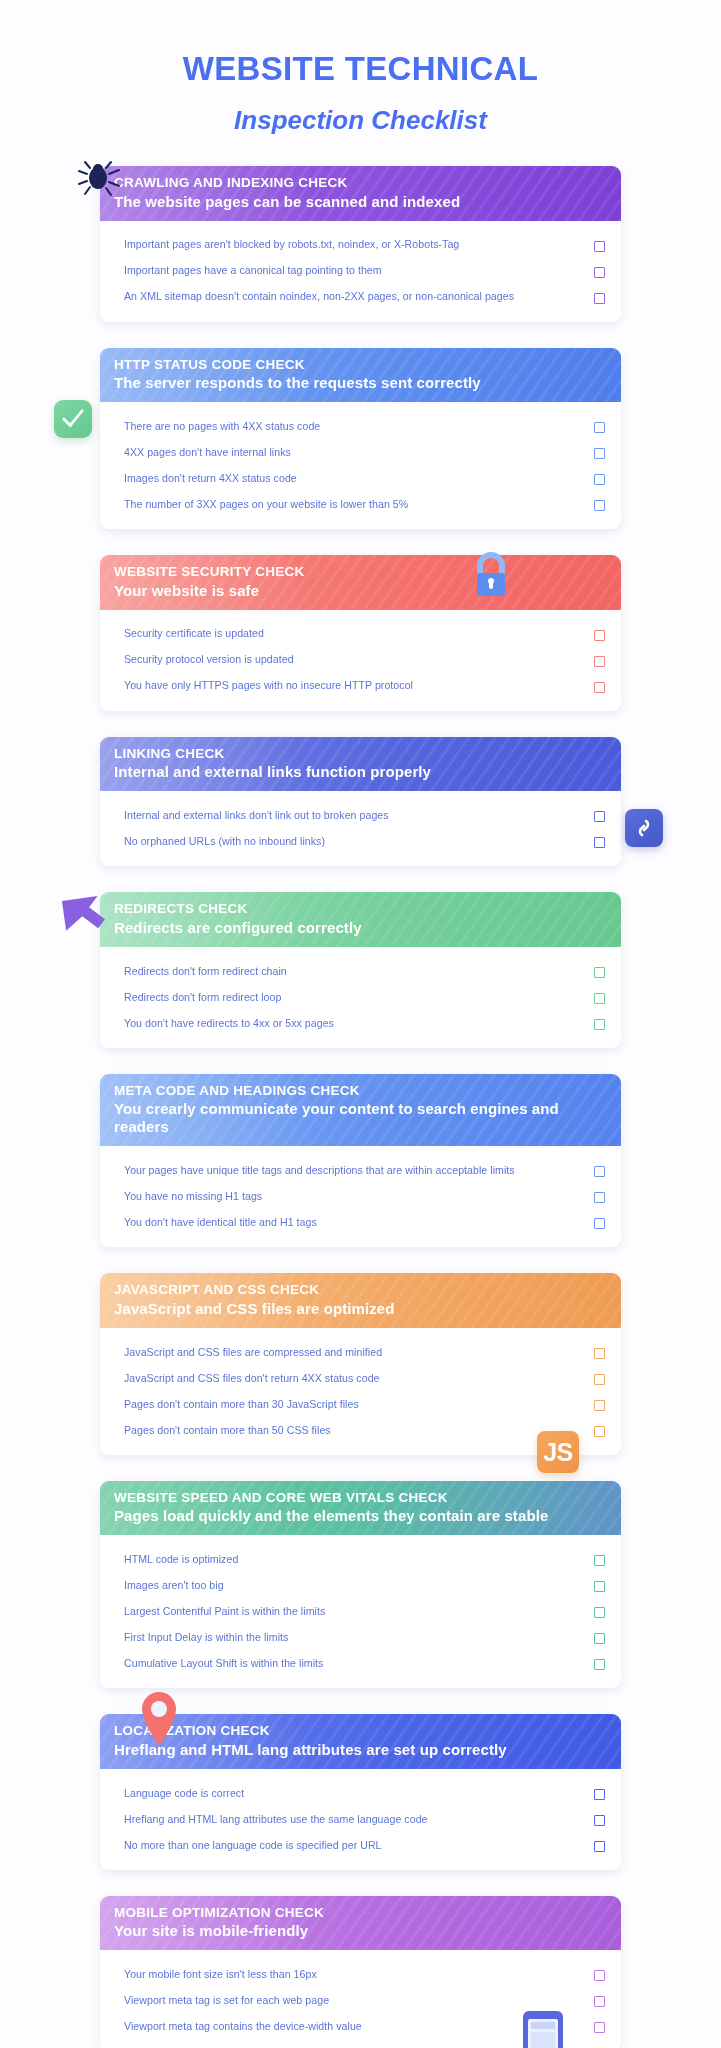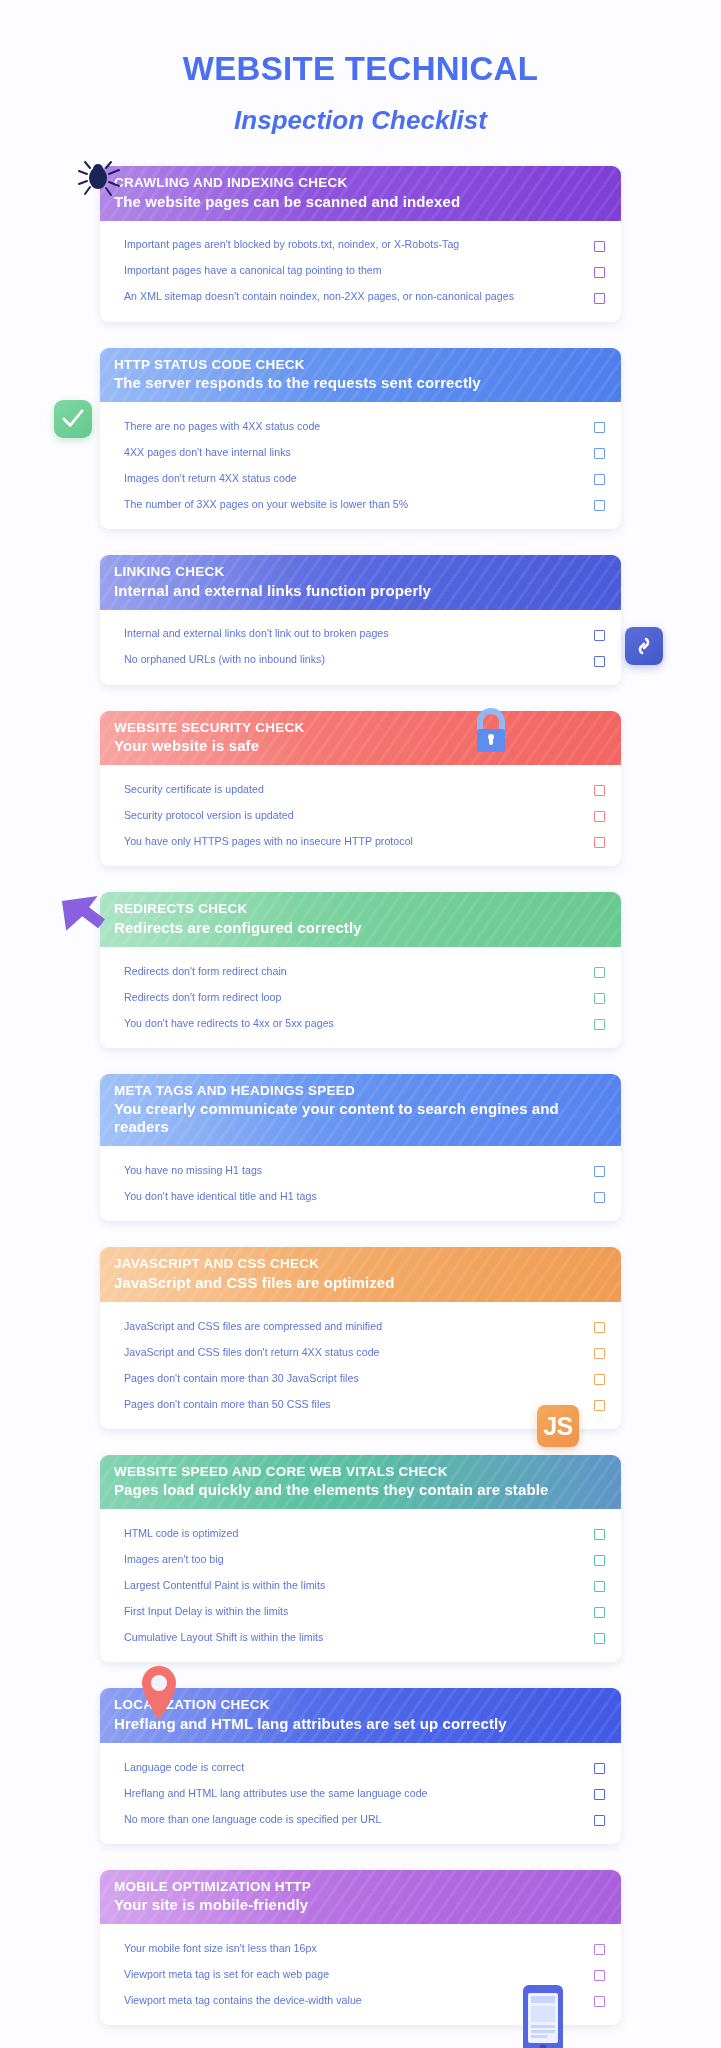--- a/index.html
+++ b/index.html
@@ -268,44 +268,20 @@
             <span class="checkbox cb-blue"></span>
           </div>
           <div class="item">
             <span class="item-label">The number of 3XX pages on your website is lower than 5%</span>
             <span class="checkbox cb-blue"></span>
           </div>
         </div>
       </div>
     </div>
     <div class="section">
-      <div class="deco deco-link">
-        <svg viewBox="0 0 20 22" width="20" height="22">
-          <path d="M12 4 a4 4 0 0 1 0 7 l-2 2" stroke="#fff" stroke-width="2.6" fill="none" stroke-linecap="round"></path>
-          <path d="M8 18 a4 4 0 0 1 0-7 l2-2" stroke="#fff" stroke-width="2.6" fill="none" stroke-linecap="round"></path>
-        </svg>
-      </div>
-      <div class="card">
-        <div class="band t-indigo">
-          <div class="band-title">LINKING CHECK</div>
-          <div class="band-sub">Internal and external links function properly</div>
-        </div>
-        <div class="items">
-          <div class="item">
-            <span class="item-label">Internal and external links don't link out to broken pages</span>
-            <span class="checkbox cb-indigo"></span>
-          </div>
-          <div class="item">
-            <span class="item-label">No orphaned URLs (with no inbound links)</span>
-            <span class="checkbox cb-indigo"></span>
-          </div>
-        </div>
-      </div>
-    </div>
-    <div class="section">
       <div class="deco deco-lock"><svg viewBox="0 0 44 50" width="44" height="50">
           <path d="M11 26 V17 a11 11 0 0 1 22 0 V26" stroke="#8fb8f5" stroke-width="6" fill="none"></path>
           <rect x="8" y="24" width="28" height="23" rx="3" fill="#5d8def"></rect>
           <rect x="20" y="31" width="4" height="9" rx="2" fill="#ffffff"></rect>
           <circle cx="22" cy="32" r="3" fill="#ffffff"></circle>
         </svg></div>
       <div class="card">
         <div class="band t-red">
           <div class="band-title">WEBSITE SECURITY CHECK</div>
           <div class="band-sub">Your website is safe</div>
@@ -320,20 +296,44 @@
             <span class="checkbox cb-red"></span>
           </div>
           <div class="item">
             <span class="item-label">You have only HTTPS pages with no insecure HTTP protocol</span>
             <span class="checkbox cb-red"></span>
           </div>
         </div>
       </div>
     </div>
     <div class="section">
+      <div class="deco deco-link">
+        <svg viewBox="0 0 20 22" width="20" height="22">
+          <path d="M12 4 a4 4 0 0 1 0 7 l-2 2" stroke="#fff" stroke-width="2.6" fill="none" stroke-linecap="round"></path>
+          <path d="M8 18 a4 4 0 0 1 0-7 l2-2" stroke="#fff" stroke-width="2.6" fill="none" stroke-linecap="round"></path>
+        </svg>
+      </div>
+      <div class="card">
+        <div class="band t-indigo">
+          <div class="band-title">LINKING CHECK</div>
+          <div class="band-sub">Internal and external links function properly</div>
+        </div>
+        <div class="items">
+          <div class="item">
+            <span class="item-label">Internal and external links don't link out to broken pages</span>
+            <span class="checkbox cb-indigo"></span>
+          </div>
+          <div class="item">
+            <span class="item-label">No orphaned URLs (with no inbound links)</span>
+            <span class="checkbox cb-indigo"></span>
+          </div>
+        </div>
+      </div>
+    </div>
+    <div class="section">
       <div class="deco deco-arrow"><svg viewBox="0 0 58 52" width="58" height="52">
           <path d="M4 40 L4 10 L40 10 L30 20 L44 34 L36 42 L22 28 Z" fill="#8a5fe0" transform="rotate(-8 24 26)"></path>
         </svg></div>
       <div class="card">
         <div class="band t-green">
           <div class="band-title">REDIRECTS CHECK</div>
           <div class="band-sub">Redirects are configured correctly</div>
         </div>
         <div class="items">
           <div class="item">
@@ -347,24 +347,28 @@
           <div class="item">
             <span class="item-label">You don't have redirects to 4xx or 5xx pages</span>
             <span class="checkbox cb-green"></span>
           </div>
         </div>
       </div>
     </div>
     <div class="section">
       <div class="card">
         <div class="band t-blue2">
-          <div class="band-title">META TAGS AND HEADINGS SPEED</div>
+          <div class="band-title">META CODE AND HEADINGS CHECK</div>
           <div class="band-sub">You crearly communicate your content to search engines and readers</div>
         </div>
         <div class="items">
+          <div class="item">
+            <span class="item-label">Your pages have unique title tags and descriptions that are within acceptable limits</span>
+            <span class="checkbox cb-blue2"></span>
+          </div>
           <div class="item">
             <span class="item-label">You have no missing H1 tags</span>
             <span class="checkbox cb-blue2"></span>
           </div>
           <div class="item">
             <span class="item-label">You don't have identical title and H1 tags</span>
             <span class="checkbox cb-blue2"></span>
           </div>
         </div>
       </div>
@@ -458,21 +462,21 @@
           <rect x="7" y="10" width="30" height="50" rx="2" fill="#eef2ff"></rect>
           <rect x="10" y="13" width="24" height="7" fill="#c8d4fb"></rect>
           <rect x="10" y="23" width="24" height="16" fill="#dbe4fd"></rect>
           <rect x="10" y="42" width="24" height="3" fill="#c8d4fb"></rect>
           <rect x="10" y="47" width="24" height="3" fill="#c8d4fb"></rect>
           <rect x="10" y="52" width="16" height="3" fill="#c8d4fb"></rect>
           <circle cx="22" cy="65" r="3.5" fill="#3b4bc4"></circle>
         </svg></div>
       <div class="card">
         <div class="band t-violet">
-          <div class="band-title">MOBILE OPTIMIZATION HTTP</div>
+          <div class="band-title">MOBILE OPTIMIZATION CHECK</div>
           <div class="band-sub">Your site is mobile-friendly</div>
         </div>
         <div class="items">
           <div class="item">
             <span class="item-label">Your mobile font size isn't less than 16px</span>
             <span class="checkbox cb-violet"></span>
           </div>
           <div class="item">
             <span class="item-label">Viewport meta tag is set for each web page</span>
             <span class="checkbox cb-violet"></span>

